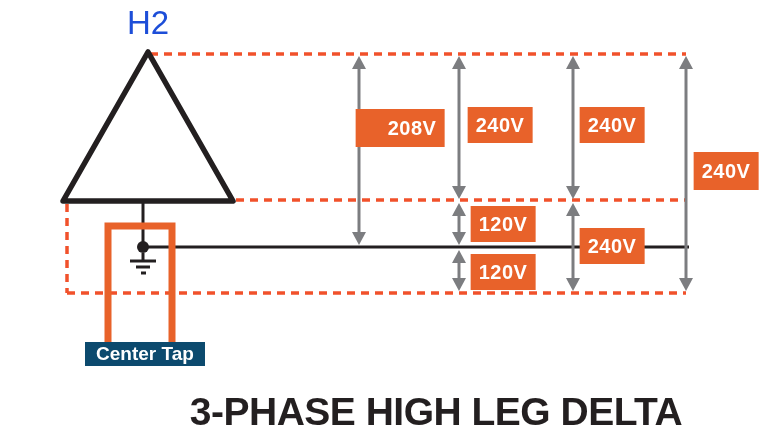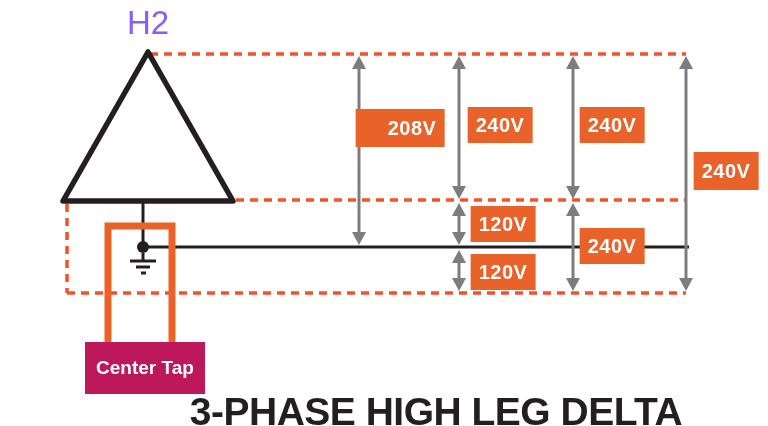--- a/index.html
+++ b/index.html
@@ -2,33 +2,33 @@
 <html><head>
 <meta charset="utf-8">
 <style>
   html,body{margin:0;padding:0;background:#ffffff;}
   #stage{
     position:relative;width:768px;height:426px;background:#ffffff;overflow:hidden;
     font-family:"Liberation Sans", sans-serif;
   }
   #lineart{position:absolute;left:0;top:0;z-index:1;}
   .terminal-label{
-    position:absolute;z-index:3;color:#8b5cf6;font-size:33px;font-weight:500;
+    position:absolute;z-index:3;color:#1d4ed8;font-size:33px;font-weight:500;
     transform:translateX(-50%);line-height:1;white-space:nowrap;
   }
   .terminal-label.on-dash{background:#ffffff;padding:0 3px;}
   .vbox{
     position:absolute;z-index:4;min-width:64px;height:36px;box-sizing:border-box;
     background:#e8622a;color:#ffffff;font-size:20px;font-weight:700;
     display:flex;align-items:center;justify-content:center;padding:0 8px;
     transform:translate(-50%,-50%);letter-spacing:0.5px;white-space:nowrap;
   }
   .center-tap-box{
-    position:absolute;z-index:5;left:85px;top:342px;width:120px;height:52px;
-    background:#be185d;color:#ffffff;font-size:19px;font-weight:700;
+    position:absolute;z-index:5;left:85px;top:342px;width:120px;height:24px;
+    background:#0c4a6e;color:#ffffff;font-size:19px;font-weight:700;
     display:flex;align-items:center;justify-content:center;white-space:nowrap;
   }
   .diagram-title{
     position:absolute;z-index:3;left:436px;top:390px;transform:translateX(-50%);
     color:#231f20;font-size:39px;font-weight:700;letter-spacing:-0.5px;white-space:nowrap;
   }
 </style>
 </head>
 <body>
 

